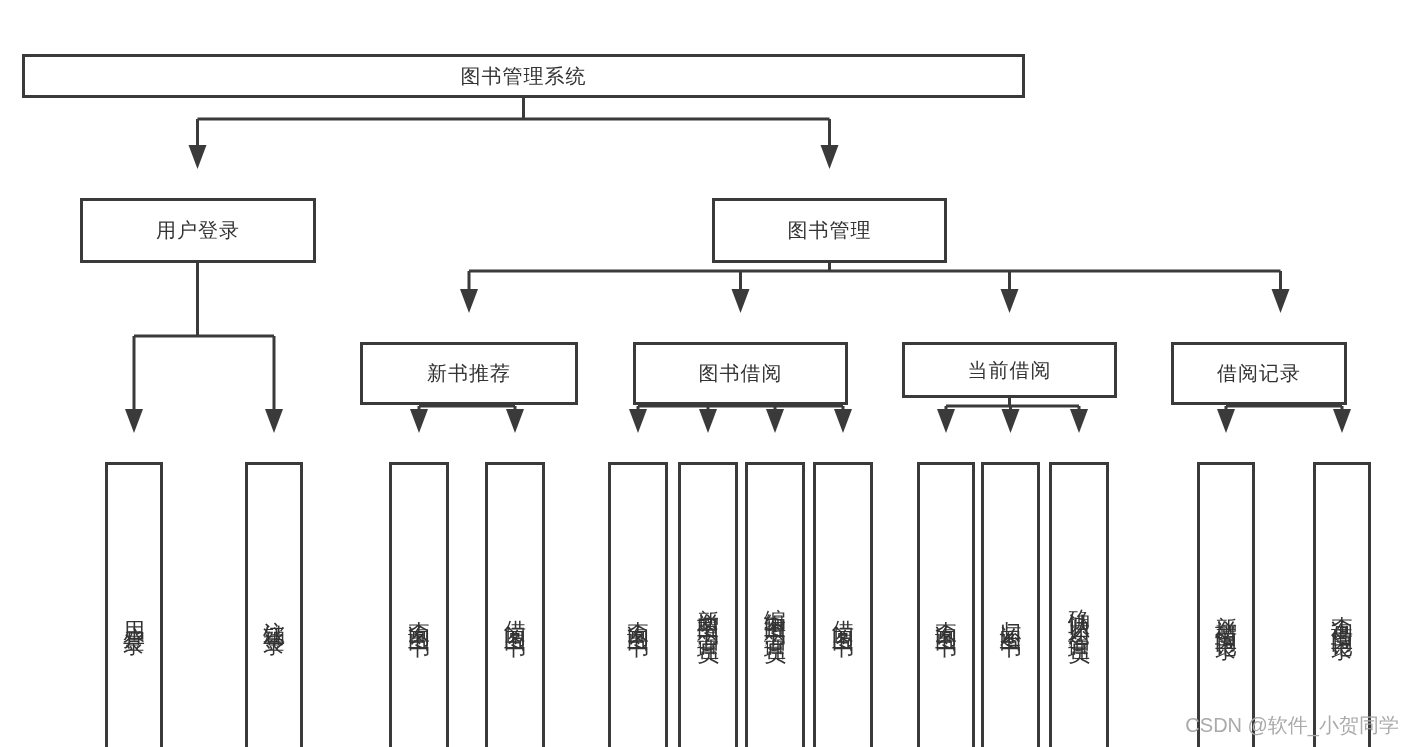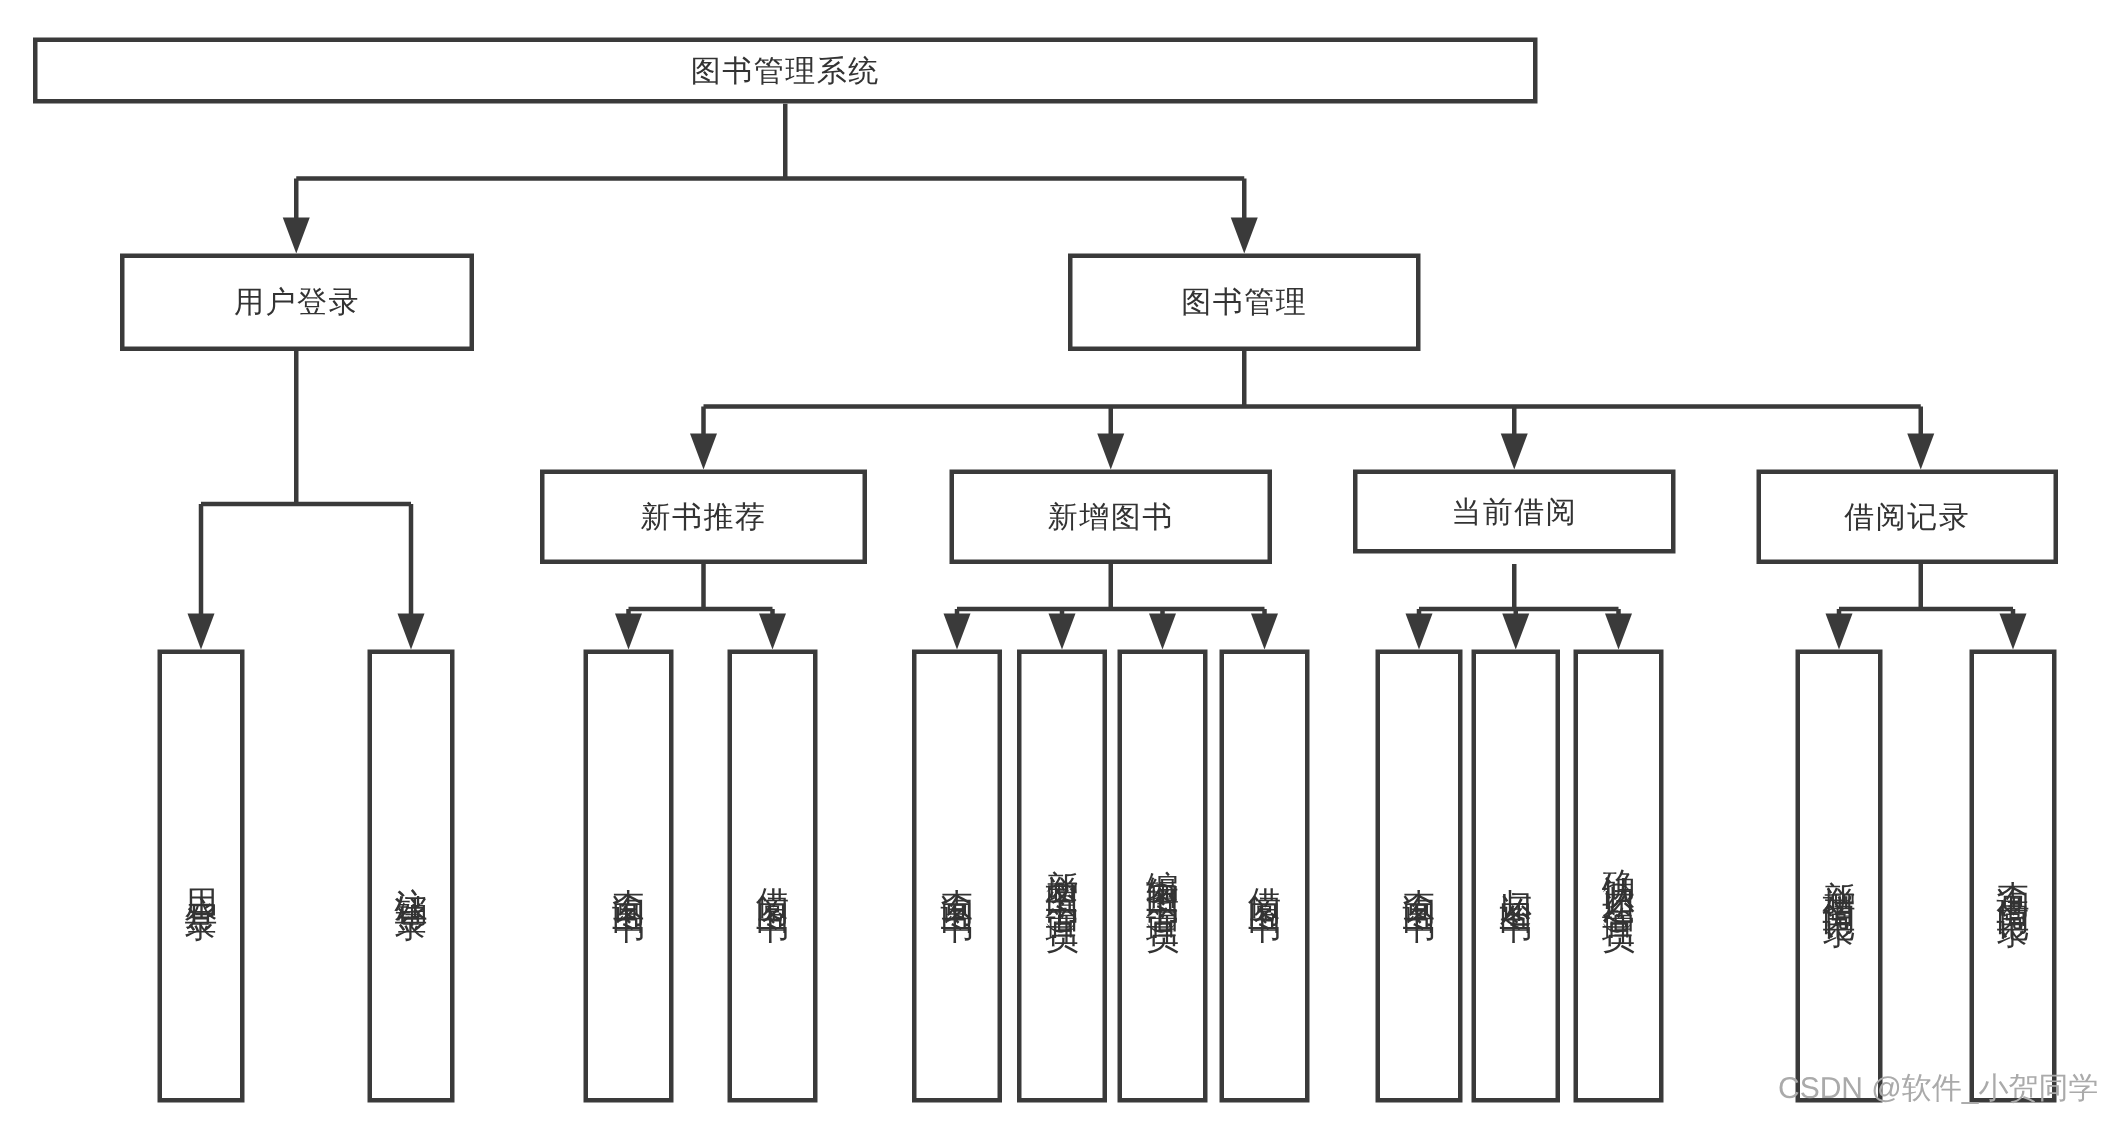--- a/index.html
+++ b/index.html
@@ -37,20 +37,21 @@
   .node{
     position:absolute;
     box-sizing:border-box;
     background:var(--background);
     border:3px solid var(--line);
     color:var(--text);
     display:flex;
     align-items:center;
     justify-content:center;
     text-align:center;
+    margin-top:29px;
   }
   .h-node{
     font-size:20px;
     letter-spacing:1px;
     white-space:nowrap;
   }
   .v-node{
     writing-mode:vertical-rl;
     text-orientation:mixed;
     font-size:22px;
@@ -122,23 +123,23 @@
       <polygon class="chead" points="1333,409 1351,409 1342,433"></polygon>
     </g>
   </svg>
 
   <div class="node h-node" style="left:22px;top:25px;width:1003px;height:44px;">图书管理系统</div>
 
   <div class="node h-node" style="left:80px;top:169px;width:236px;height:65px;">用户登录</div>
   <div class="node h-node" style="left:360px;top:313px;width:218px;height:63px;">新书推荐</div>
 
   <div class="node h-node" style="left:712px;top:169px;width:235px;height:65px;">图书管理</div>
-  <div class="node h-node" style="left:633px;top:313px;width:215px;height:63px;">新增图书</div>
+  <div class="node h-node" style="left:633px;top:313px;width:215px;height:63px;">图书借阅</div>
   <div class="node h-node" style="left:902px;top:313px;width:215px;height:56px;">当前借阅</div>
-  <div class="node h-node" style="left:1171px;top:313px;width:201px;height:63px;">借阅记录</div>
+  <div class="node h-node" style="left:1171px;top:313px;width:176px;height:63px;">借阅记录</div>
 
   <div class="node v-node" style="left:105px;top:433px;width:58px;height:302px;">用户登录</div>
   <div class="node v-node" style="left:245px;top:433px;width:58px;height:302px;">注销登录</div>
 
   <div class="node v-node" style="left:389px;top:433px;width:60px;height:302px;">查询图书</div>
   <div class="node v-node" style="left:485px;top:433px;width:60px;height:302px;">借阅图书</div>
 
   <div class="node v-node" style="left:608px;top:433px;width:60px;height:302px;">查询图书</div>
   <div class="node v-node" style="left:678px;top:433px;width:60px;height:302px;">新增图书（管理员）</div>
   <div class="node v-node" style="left:745px;top:433px;width:60px;height:302px;">编辑图书（管理员）</div>

